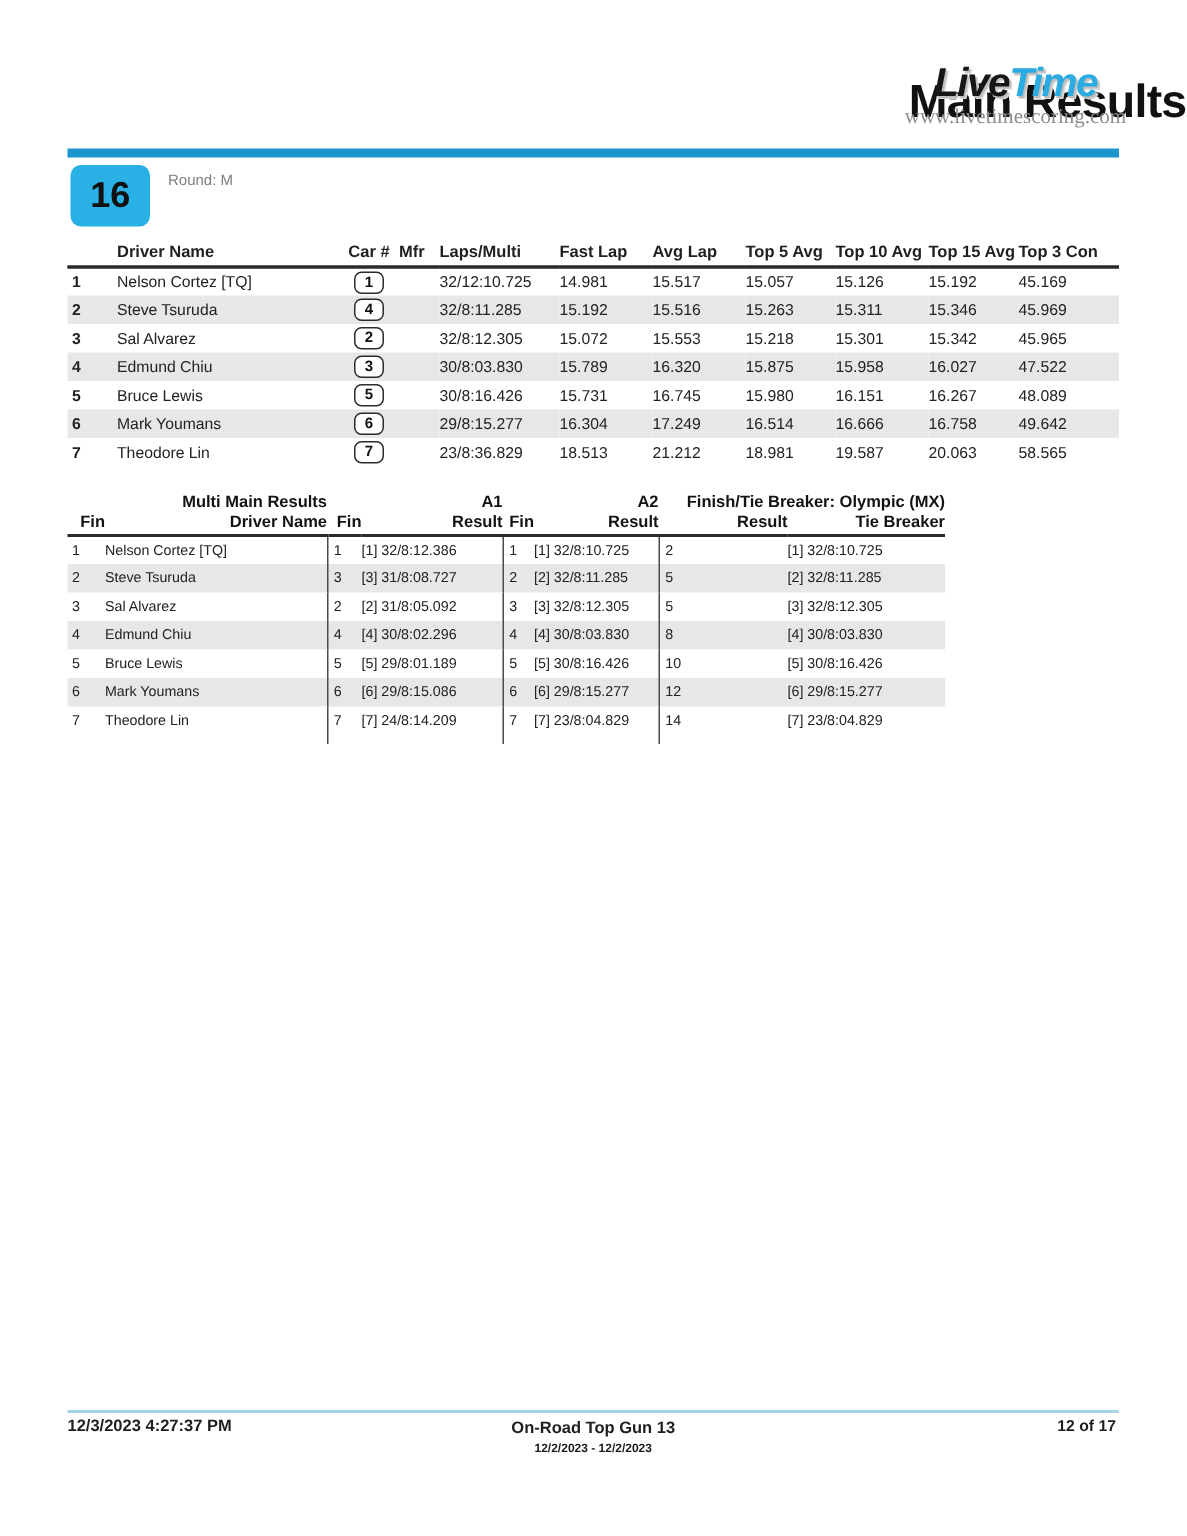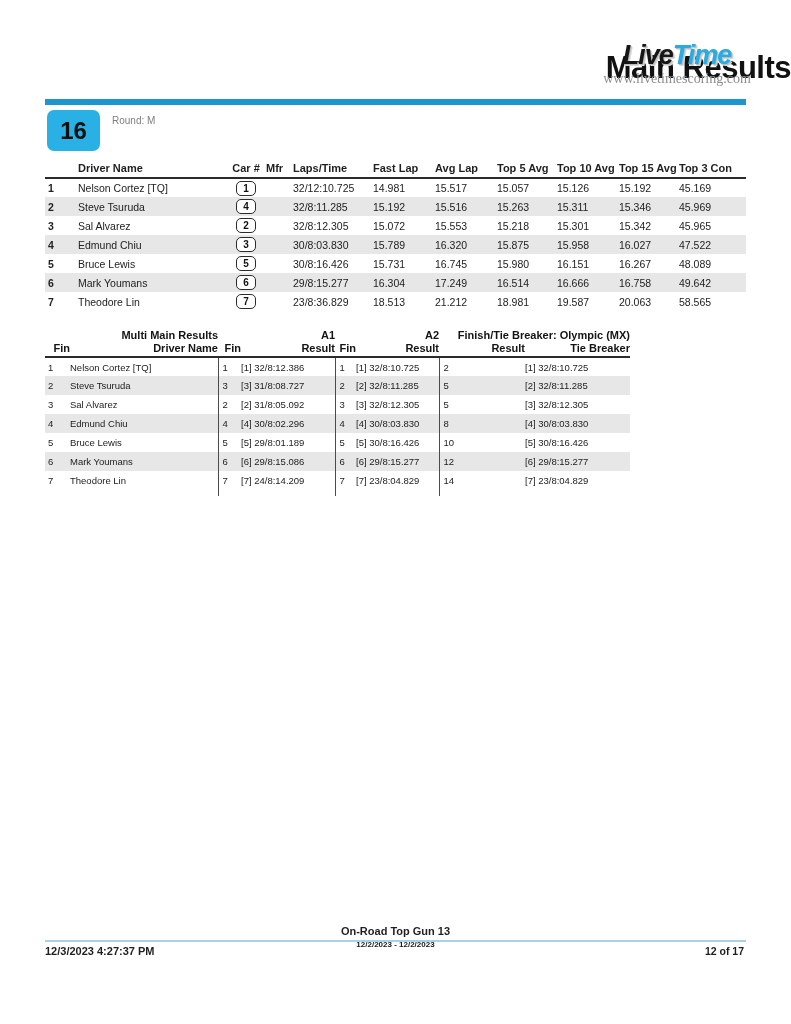--- a/index.html
+++ b/index.html
@@ -93,21 +93,21 @@
   .vl { border-left:1px solid #4a4a4a; padding-left:4px !important; }
   .multi-table tbody.spacer td { height:6px; background:#fff; }
 
   
   .footer-line {
     position:absolute; top:940px; left:45px; width:701px; height:2px;
     background:var(--footer-line, #a8d2e8);
   }
   .footer-left  { position:absolute; top:945px; left:45px;  font-size:11px; font-weight:bold; }
   .footer-right { position:absolute; top:945px; right:47px; font-size:10.5px; font-weight:bold; }
-  .footer-center{ position:absolute; top:925px; left:0; right:0; text-align:center; }
+  .footer-center{ position:absolute; top:946px; left:0; right:0; text-align:center; }
   .footer-event { font-size:11px; font-weight:bold; }
   .footer-dates { font-size:8px; font-weight:bold; margin-top:3px; color:#1a1a1a; }
 </style>
 </head>
 <body>
 
 <div class="page">
 
   <div class="page-title">Main Results</div>
   <div class="logo">
@@ -138,21 +138,21 @@
       <col style="width:62px">
         <col style="width:60px">
         <col style="width:67px">
     </colgroup>
     <thead>
       <tr>
         <th class="c-pos"></th>
         <th>Driver Name</th>
         <th class="c-car">Car #</th>
         <th class="c-mfr">Mfr</th>
-        <th>Laps/Time</th>
+        <th>Laps/Multi</th>
         <th>Fast Lap</th>
         <th>Avg Lap</th>
         <th>Top 5 Avg</th>
         <th>Top 10 Avg</th>
         <th>Top 15 Avg</th>
         <th>Top 3 Con</th>
       </tr>
     </thead>
     <tbody>
     <tr>

